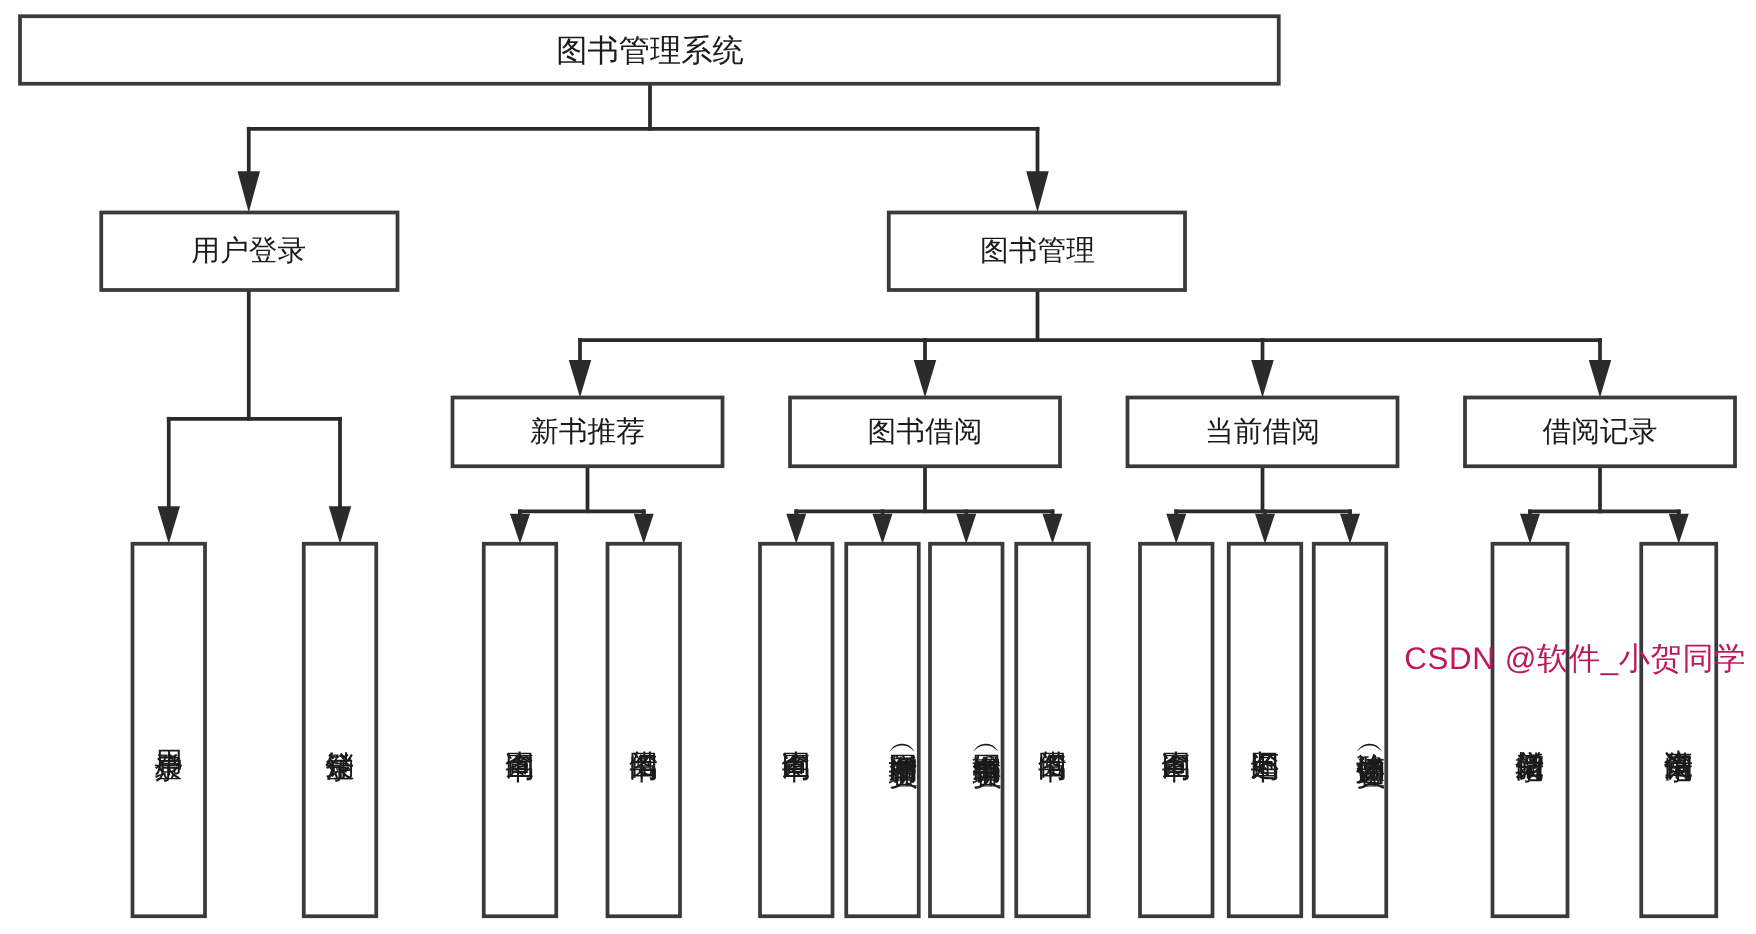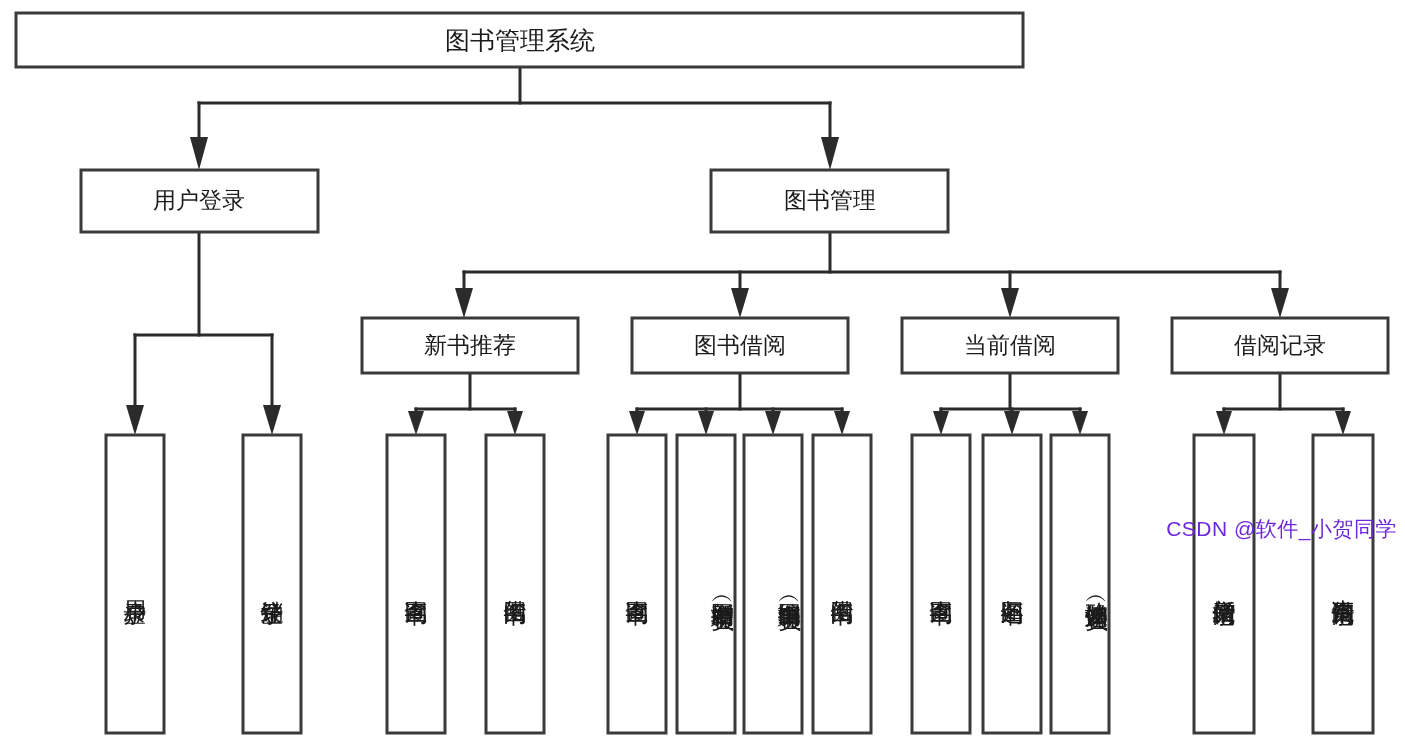--- a/index.html
+++ b/index.html
@@ -64,22 +64,22 @@
     letter-spacing: 1px;
     color: #1b1b1b;
     white-space: nowrap;
     pointer-events: none;
   }
   #watermark {
     position: absolute;
     right: 8px;
     bottom: 4px;
     font-family: "Liberation Sans", "DejaVu Sans", sans-serif;
-    font-size: 21px;
-    color: #6d28d9;
+    font-size: 25px;
+    color: #be185d;
     letter-spacing: 0.5px;
     white-space: nowrap;
   }
 </style>
 </head>
 <body>
 
 <div id="diagram-root">
 
   <svg id="tree-svg" viewBox="0 0 1405 747">

